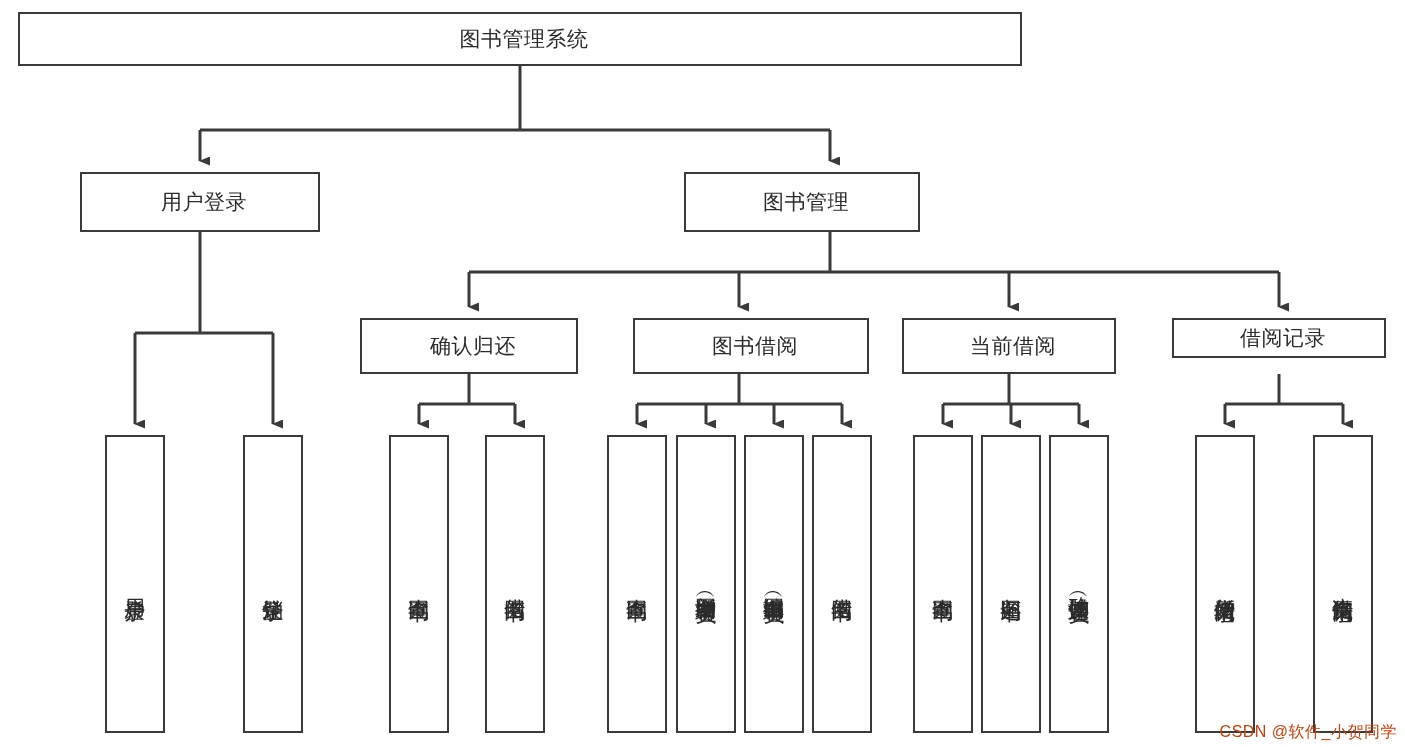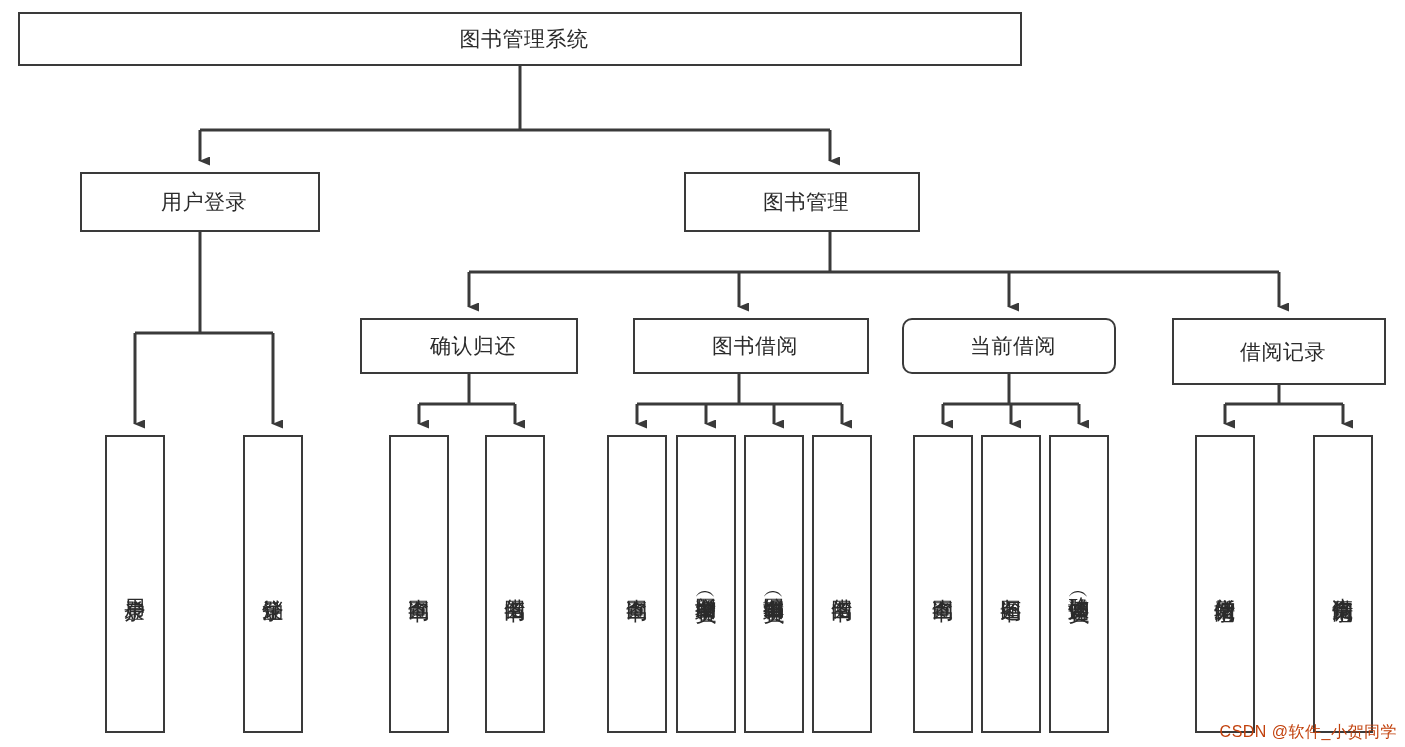--- a/index.html
+++ b/index.html
@@ -121,24 +121,24 @@
   <div class="node-box node-h" style="left:684px; top:172px; width:236px; height:60px;">
     <span>图书管理</span>
   </div>
 
   <div class="node-box node-h" style="left:360px; top:318px; width:218px; height:56px;">
     <span>确认归还</span>
   </div>
   <div class="node-box node-h" style="left:633px; top:318px; width:236px; height:56px;">
     <span>图书借阅</span>
   </div>
-  <div class="node-box node-h" style="left:902px; top:318px; width:214px; height:56px;border-radius:10px;">
+  <div class="node-box node-h" style="left:902px; top:318px; width:214px; height:56px;">
     <span>当前借阅</span>
   </div>
-  <div class="node-box node-h" style="left:1172px; top:318px; width:214px; height:67px;">
+  <div class="node-box node-h" style="left:1172px; top:318px; width:214px; height:40px;">
     <span>借阅记录</span>
   </div>
 
   <div class="node-box node-v" style="left:105px; top:435px; width:60px; height:298px;">
     <span>用户登录</span>
   </div>
   <div class="node-box node-v" style="left:243px; top:435px; width:60px; height:298px;">
     <span>注销登录</span>
   </div>
   <div class="node-box node-v" style="left:389px; top:435px; width:60px; height:298px;">

